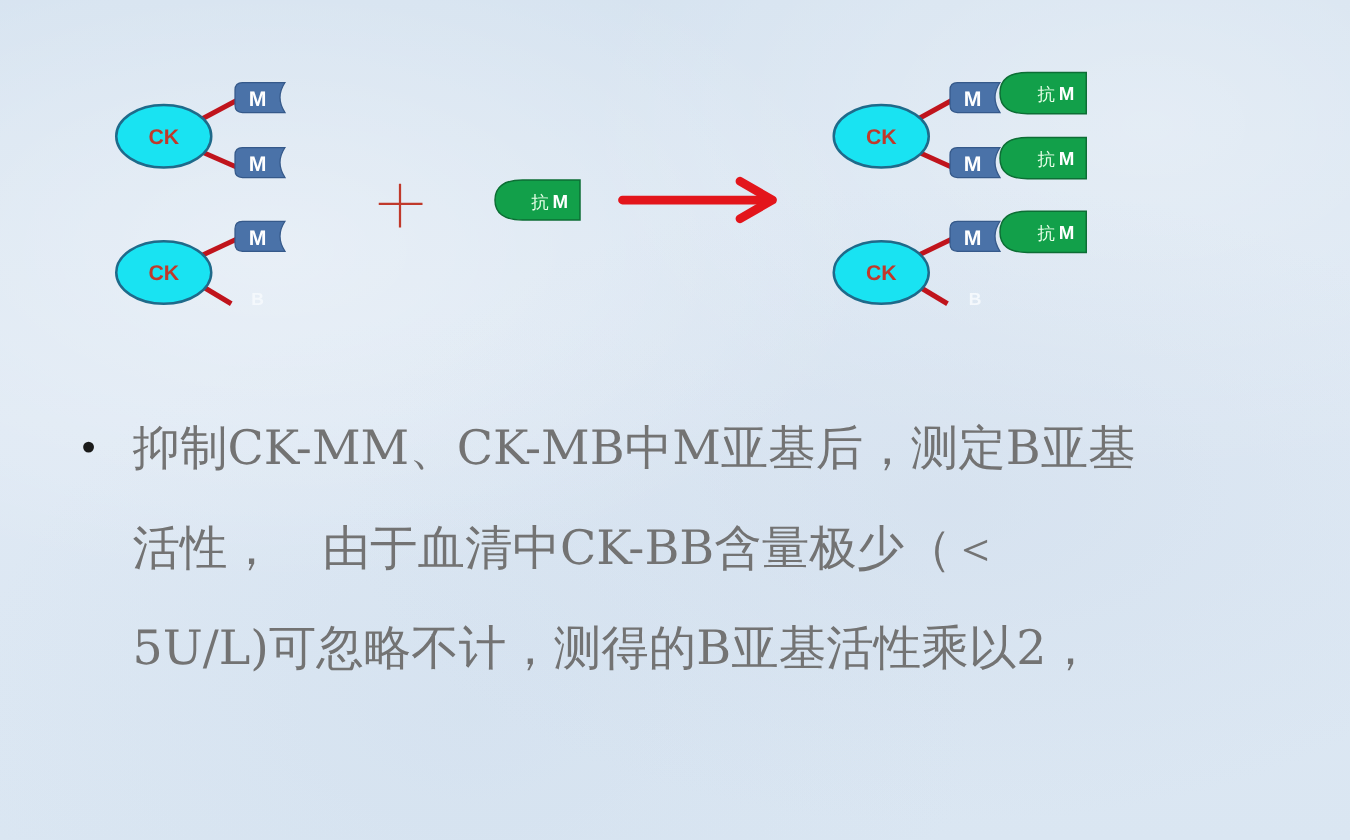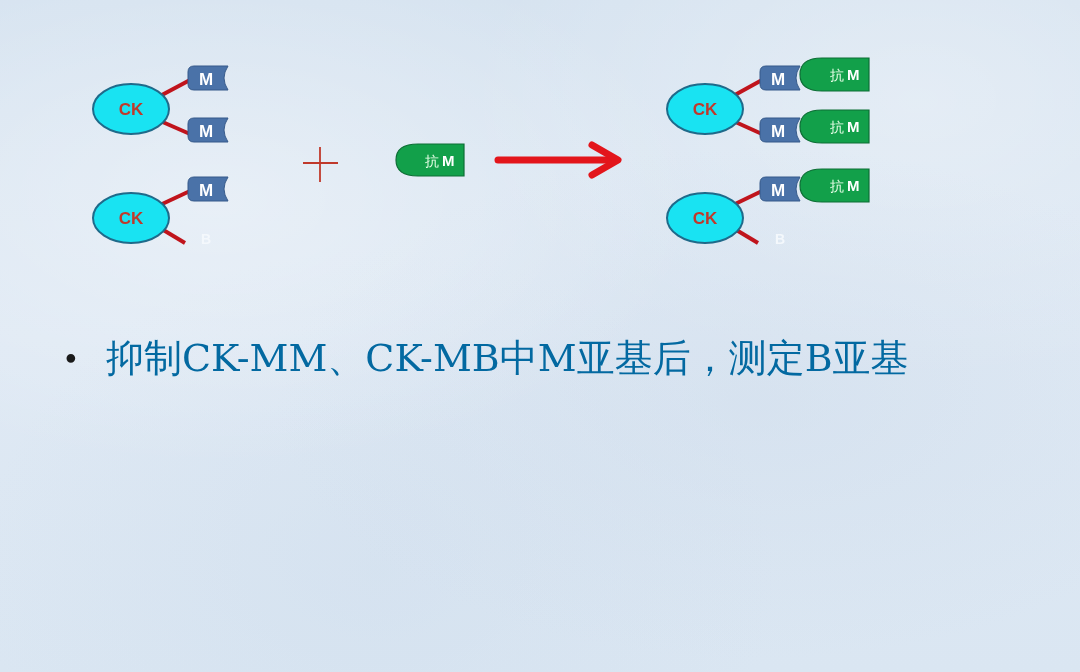--- a/index.html
+++ b/index.html
@@ -75,21 +75,21 @@
       line-height: 64px;
       color: #1a1a1a;
       flex: 0 0 44px;
       text-align: left;
       padding-left: 2px;
     }
     .bullet-text {
       font-family: "DejaVu Serif", "Liberation Serif", serif;
       font-size: 38px;
       line-height: 80px;
-      color: #0369a1;
+      color: #737373;
       letter-spacing: 0px;
     }
     .line {
       display: block;
       white-space: nowrap;
       height: 80px;
       line-height: 60px;
     }
   </style>
 </head>
@@ -190,15 +190,17 @@
       <text x="780" y="244" text-anchor="middle" class="svg-text-b">B</text>
     </g>
   </svg>
 </div>
 
 <div class="text-block">
   <div class="bullet-row">
     <span class="bullet">•</span>
     <div class="bullet-text">
       <span class="line">抑制CK-MM、CK-MB中M亚基后，测定B亚基</span>
+      <span class="line">活性，　由于血清中CK-BB含量极少（＜</span>
+      <span class="line">5U/L)可忽略不计，测得的B亚基活性乘以2，</span>
     </div>
   </div>
 </div>
 
 </body></html>

